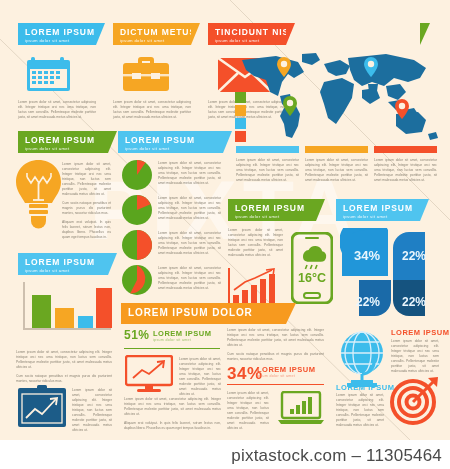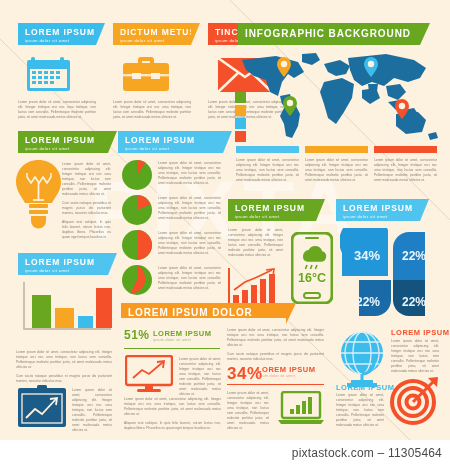--- a/index.html
+++ b/index.html
@@ -2,21 +2,21 @@
 <html><head>
 <meta charset="utf-8">
 <style>
   html,body{margin:0;padding:0;}
   body{
     width:450px;height:469px;background:#fdf1e0;
     font-family:"Liberation Sans",sans-serif;overflow:hidden;position:relative;
   }
   .canvas{position:absolute;left:0;top:0;width:450px;height:440px;background:#fdf1e0;overflow:hidden;}
   .wm-strip{position:absolute;left:0;top:440px;width:450px;height:29px;background:#ffffff;}
-  .wm-text{position:absolute;right:8px;top:446px;font-size:12px;color:#4a4a4a;letter-spacing:.2px;font-family:"Liberation Sans",sans-serif;}
+  .wm-text{position:absolute;right:8px;top:446px;font-size:17px;color:#4a4a4a;letter-spacing:.2px;font-family:"Liberation Sans",sans-serif;}
 
   
   .diag{position:absolute;left:0;top:0;width:450px;height:440px;pointer-events:none;}
   .diag line{stroke:#d9cbb8;stroke-width:.7;}
   .bigwm{position:absolute;left:0;top:150px;width:450px;height:120px;pointer-events:none;
     font-size:84px;font-weight:bold;color:rgba(255,255,255,.45);letter-spacing:6px;
     font-family:"Liberation Sans",sans-serif;text-align:center;line-height:120px;}
 
   
   .ribbon{position:absolute;color:#fff;box-sizing:border-box;padding:4px 7px 3px 7px;}
@@ -111,23 +111,20 @@
 
   <svg style="position:absolute;left:218px;top:58px;" width="54" height="34" viewBox="0 0 54 34">
     <rect x="0" y="0" width="54" height="34" fill="#f4502a"></rect>
     <path d="M0 0 L27 19 L54 0" fill="none" stroke="#fdf1e0" stroke-width="2.6"></path>
     <path d="M0 34 L20 15 M54 34 L34 15" fill="none" stroke="#fdf1e0" stroke-width="2.6"></path>
   </svg>
   <div class="txt" style="left:208px;top:100px;width:78px;">
     <p>Lorem ipsum dolor sit amet, consectetur adipiscing elit. Integer tristique orci nec urna tristique, non luctus sem convallis. Pellentesque molestie porttitor justo, sit amet malesuada metus ultricies ut.</p>
   </div>
 
-  <div class="ribbon rb-green" style="left:238px;top:23px;width:182px;height:22px;padding-top:6px;">
-    <div class="t" style="font-size:10px;">INFOGRAPHIC BACKGROUND</div>
-  </div>
   <div class="fold" style="left:420px;top:23px;border-left:10px solid #6aa721;border-bottom:22px solid transparent;"></div>
 
   <svg style="position:absolute;left:236px;top:52px;" width="205" height="88" viewBox="0 0 205 88">
     <g fill="#1c6e9e">
 
       <path d="M6 8 L40 4 L62 10 L68 20 L58 26 L52 22 L46 30 L42 44 L34 40 L30 28 L18 24 L10 18 Z"></path>
       <path d="M44 44 L54 42 L56 50 L50 56 L46 52 Z"></path>
 
       <path d="M48 56 L60 54 L64 62 L62 74 L56 86 L50 84 L48 72 L44 64 Z"></path>
 
@@ -320,21 +317,21 @@
     <path d="M2 25 a23 23 0 0 1 23 -23 h23 v46 h-46 z" fill="#2196d9"></path>
     <path d="M56 48 V16 a16 16 0 0 1 16 -16 h16 v48 z" fill="#1f7fc4" transform="translate(-3,4)"></path>
     <path d="M48 56 v20 a16 16 0 0 1 -16 16 h-16 v-36 z" fill="#1a6aa8" transform="translate(3,-4)"></path>
     <path d="M56 56 v20 a16 16 0 0 0 16 16 h16 v-36 z" fill="#15537f" transform="translate(-3,-4)"></path>
     <text x="27" y="32" text-anchor="middle" font-family="Liberation Sans, sans-serif" font-size="13" font-weight="bold" fill="#eaf6fd">34%</text>
     <text x="74" y="32" text-anchor="middle" font-family="Liberation Sans, sans-serif" font-size="12" font-weight="bold" fill="#eaf6fd">22%</text>
     <text x="28" y="78" text-anchor="middle" font-family="Liberation Sans, sans-serif" font-size="12" font-weight="bold" fill="#eaf6fd">22%</text>
     <text x="74" y="78" text-anchor="middle" font-family="Liberation Sans, sans-serif" font-size="12" font-weight="bold" fill="#eaf6fd">22%</text>
   </svg>
 
-  <div class="ribbon rb-amber" style="left:121px;top:303px;width:165px;height:15px;padding-top:5px;">
+  <div class="ribbon rb-amber" style="left:121px;top:303px;width:165px;height:21px;padding-top:5px;">
     <div class="t" style="font-size:10px;">LOREM IPSUM DOLOR</div>
   </div>
   <div class="fold" style="left:286px;top:303px;border-left:10px solid #f79a1f;border-bottom:21px solid transparent;"></div>
 
   <div class="lbl" style="left:124px;top:328px;font-size:12px;color:#6aa721;">51%</div>
   <div class="lbl" style="left:153px;top:329px;font-size:7.5px;color:#6aa721;">LOREM IPSUM</div>
   <div class="sublbl" style="left:153px;top:338px;color:#9ec26d;">ipsum dolor sit amet</div>
   <div class="hr" style="left:124px;top:348px;width:96px;background:#6aa721;"></div>
 
   <svg style="position:absolute;left:125px;top:355px;" width="48" height="38" viewBox="0 0 48 38">

